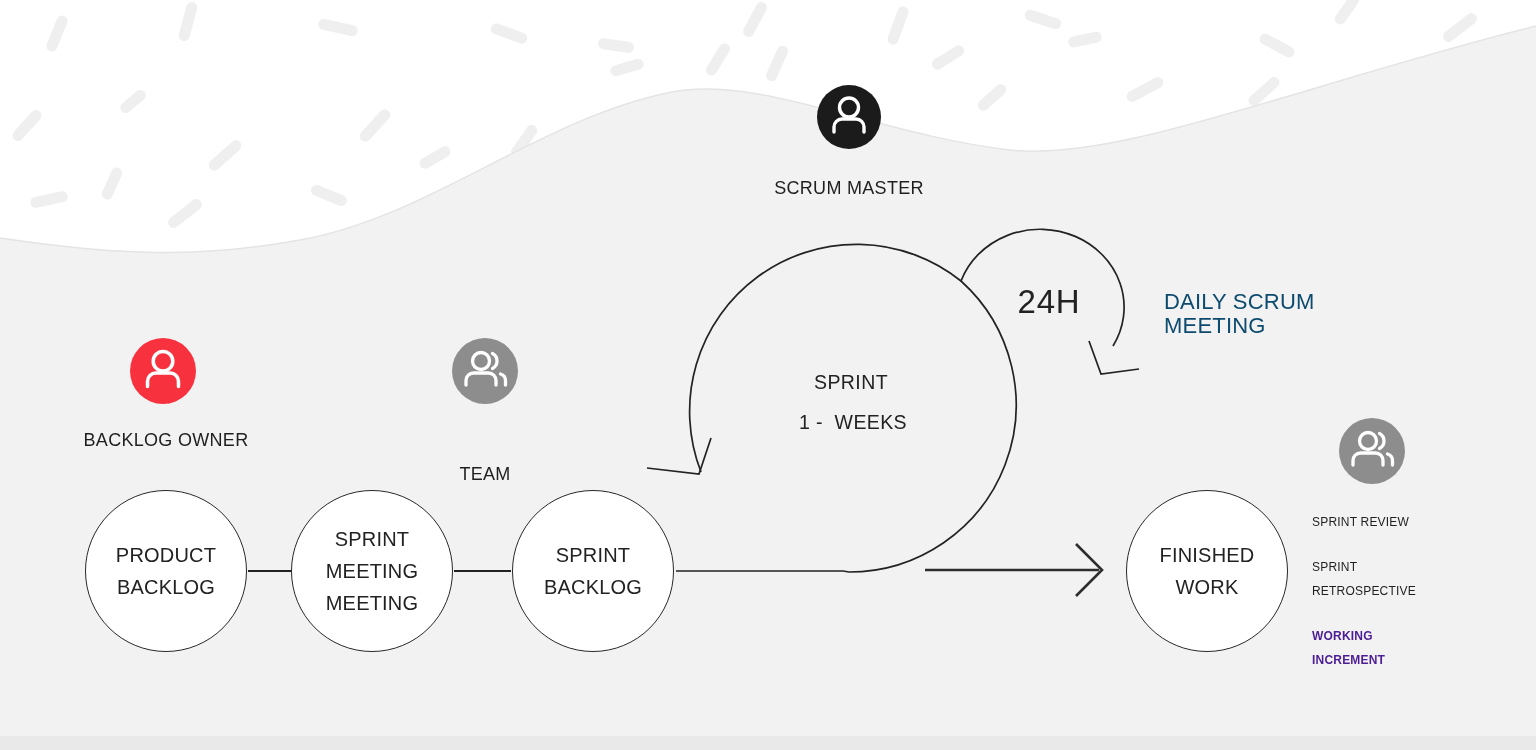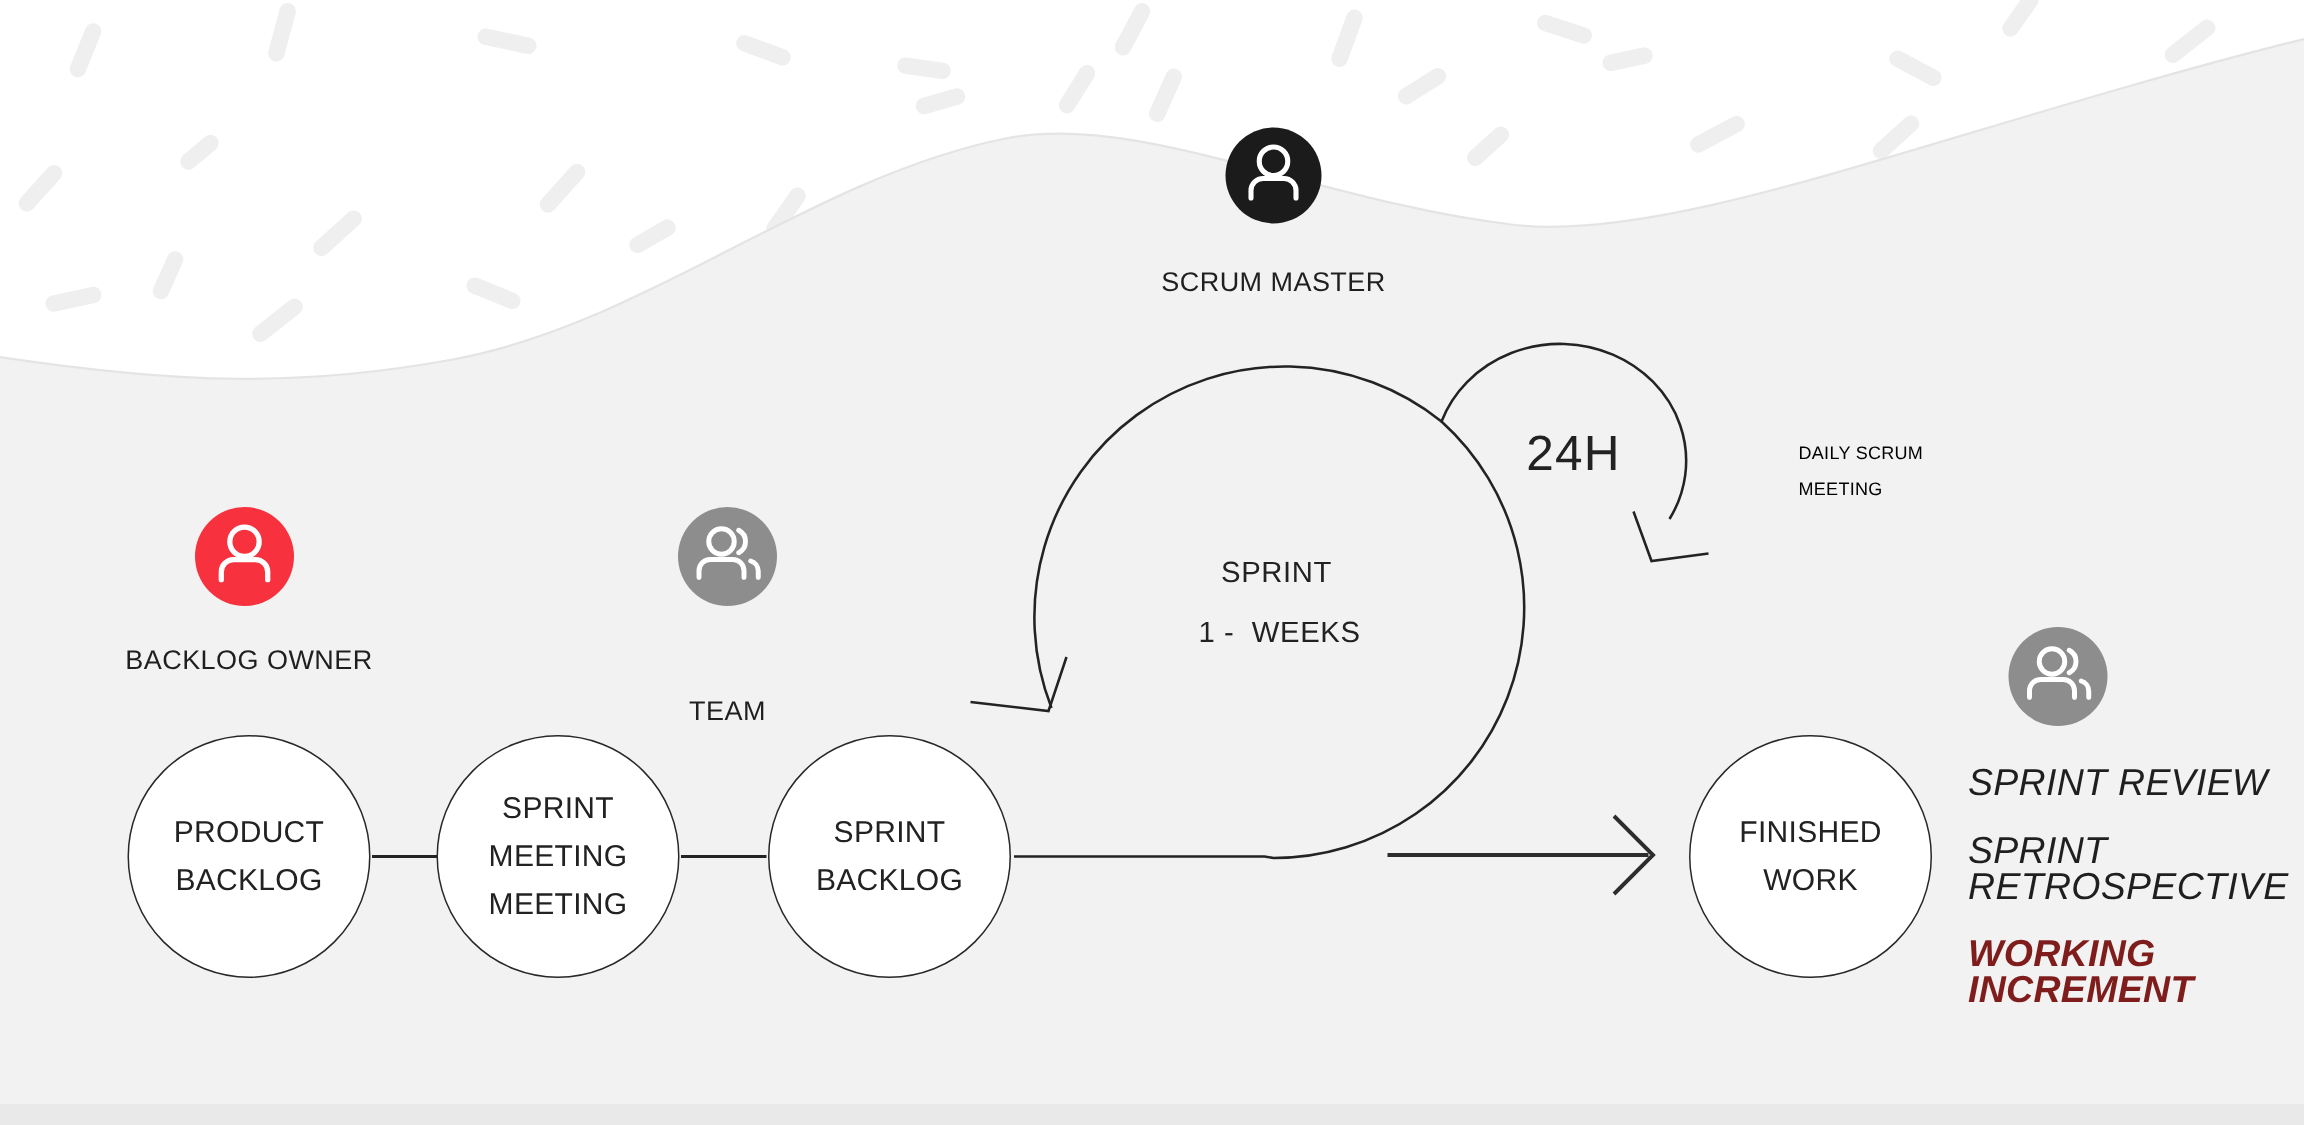--- a/index.html
+++ b/index.html
@@ -23,25 +23,25 @@
   }
   .node{
     position:absolute;width:160px;height:160px;border-radius:50%;
     background:#ffffff;border:1.6px solid #282828;
     display:flex;flex-direction:column;align-items:center;justify-content:center;
     text-align:center;
   }
   .node span{font-size:20px;line-height:32px;letter-spacing:.2px;color:#222;}
   .loop-text{position:absolute;font-size:19.5px;letter-spacing:.4px;color:#222;white-space:pre;}
   .badge-24h{position:absolute;font-size:33px;letter-spacing:.8px;color:#222;}
-  .daily-label{position:absolute;font-size:12px;line-height:24px;letter-spacing:.2px;color:#000000;margin-left:35px;}
-  .outcomes{position:absolute;left:1312px;top:510px;font-size:25px;line-height:24px;letter-spacing:.2px;font-style:italic;}
+  .daily-label{position:absolute;font-size:22px;line-height:24px;letter-spacing:.2px;color:#0c4a6e;}
+  .outcomes{position:absolute;left:1312px;top:510px;font-size:12px;line-height:24px;letter-spacing:.2px;}
   .outcomes .group{margin:0 0 21px 0;}
   .outcomes .group:last-child{margin-bottom:0;}
-  .outcomes .accent{font-weight:bold;color:#7f1d1d;}
+  .outcomes .accent{font-weight:bold;color:#4c1d95;}
 </style>
 </head>
 <body>
 
 <div class="stage">
 
   <svg class="layer" width="1536" height="750" viewBox="0 0 1536 750">
     <rect x="0" y="0" width="1536" height="750" fill="#ffffff"></rect>
     <g id="confetti" fill="#efefef">
         <rect x="38" y="28" width="38" height="11" rx="5.5" transform="rotate(-68 57 33.5)"></rect>

